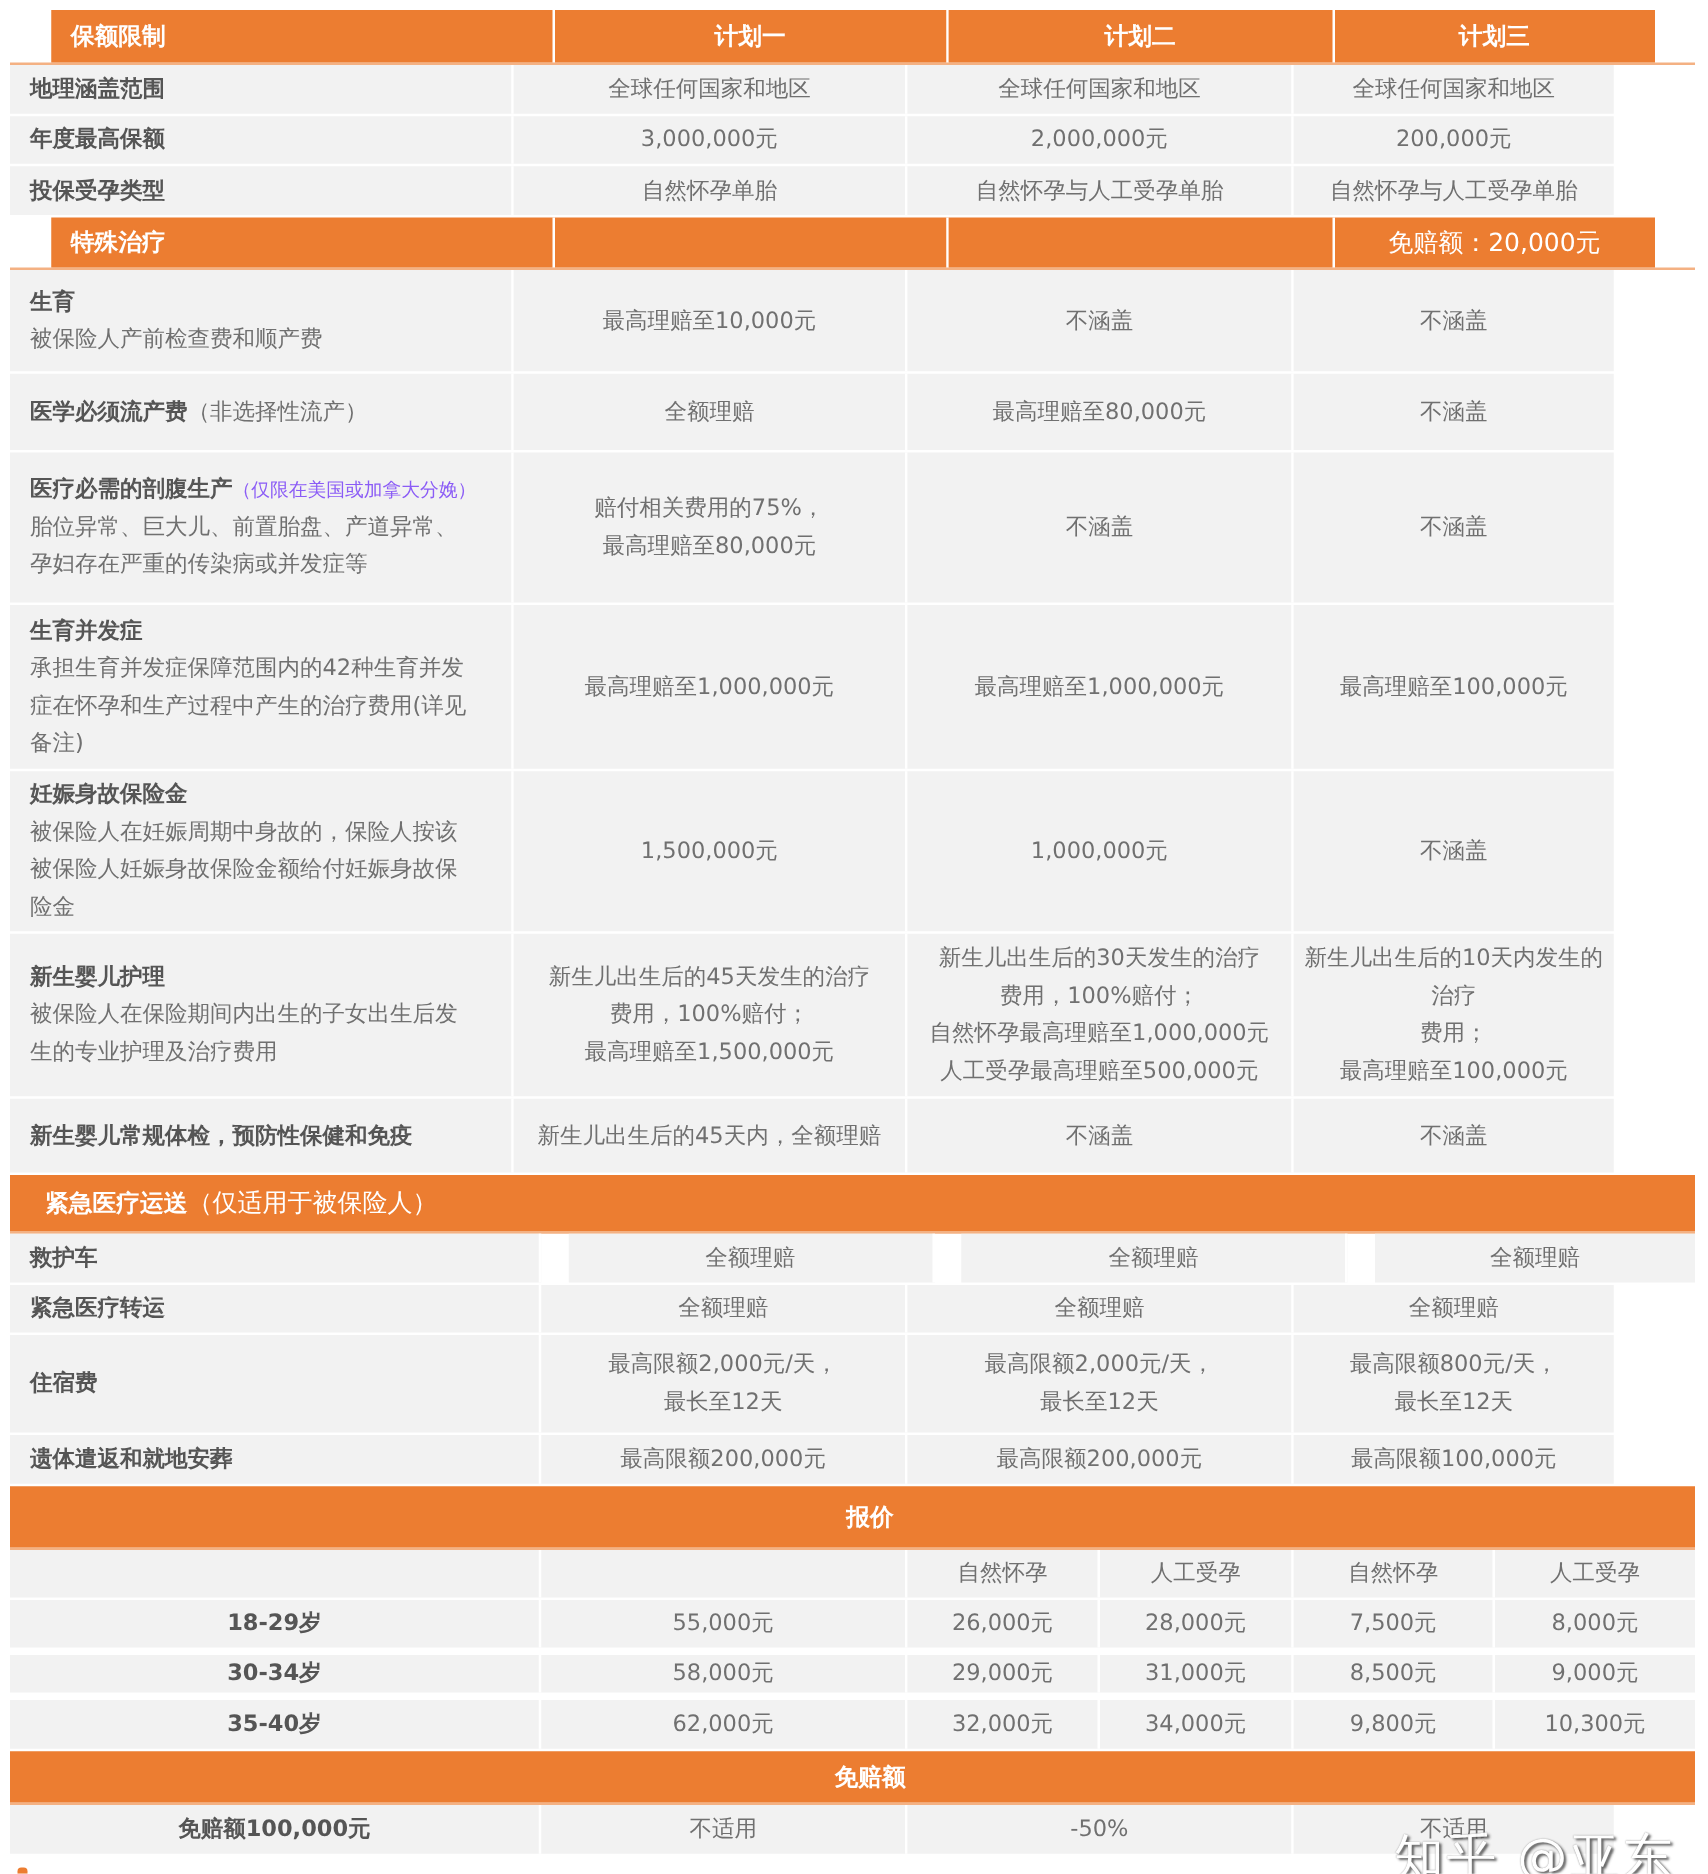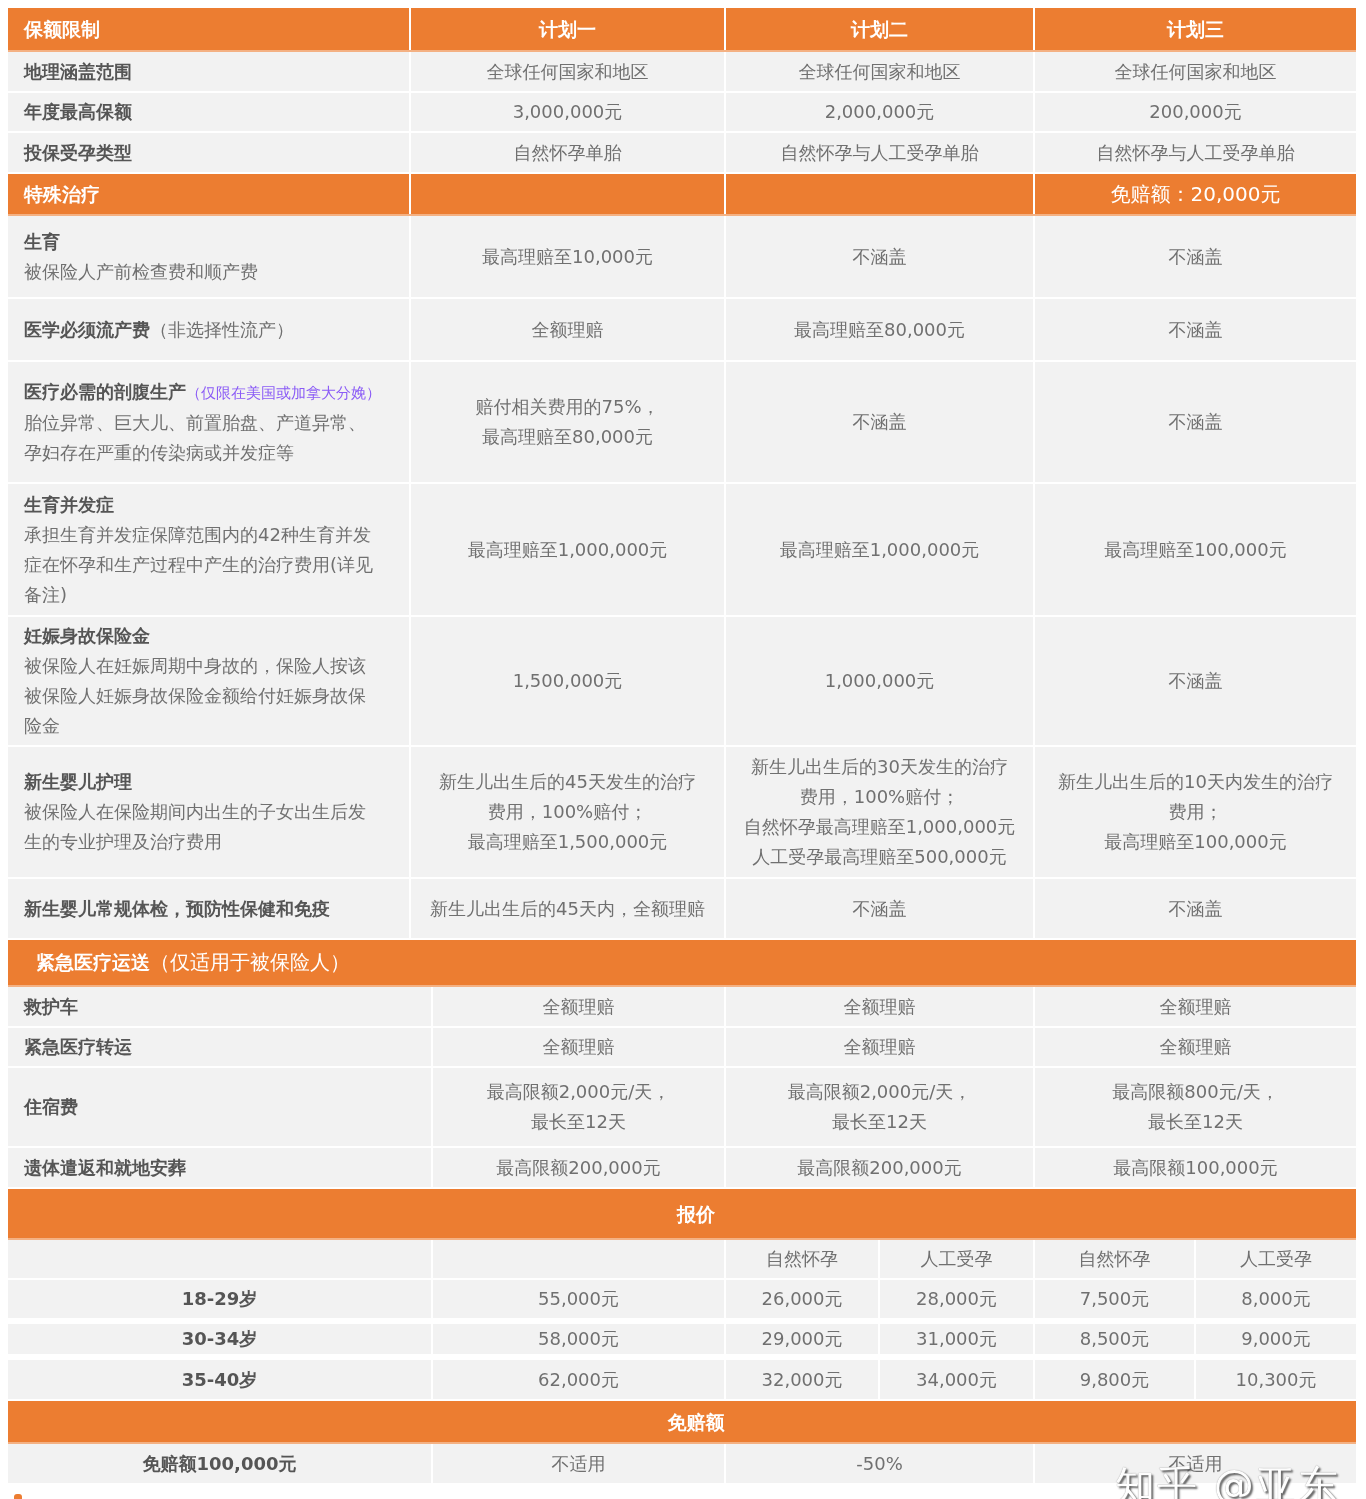--- a/index.html
+++ b/index.html
@@ -14,21 +14,21 @@
   .row.orange .cell { background:#ec7d31; color:#ffffff; }
   .row.orange { border-bottom:2px solid #f4b183;justify-content:center; }
   .lbl { justify-content:flex-start; text-align:left; padding-left:16px; flex-direction:column; align-items:flex-start; }
   .lbl.center { justify-content:center; }
   .b { font-weight:bold; color:#555555; }
   .orange .b, .orange .hb { color:#ffffff; font-weight:bold; }
   .hb { font-size:19px; font-weight:bold; }
   .sm { font-size:15px; font-weight:normal; color:#8b5cf6; }
   .desc { color:#707070; font-weight:normal; }
   .ml { display:flex; flex-direction:column; align-items:center; }
-  .c-l1 { width:403px; } .c-p1 { width:315px; } .c-p2 { width:309px; } .c-p3 { width:321px; }
+  .c-l1 { width:403px; } .c-p1 { width:315px; } .c-p2 { width:309px; } .c-p3 { width:256px; }
   .c-l2 { width:425px; } .c-q1 { width:293px; }
   .c-a { width:154px; } .c-b { width:155px; } .c-c { width:161px; } .c-d { width:160px; }
   .full { width:100%;padding-left:28px; }
   .watermark { position:absolute; left:1115px; top:1458px; font-size:40px; color:#ffffff;
                text-shadow:2px 2px 2px #555555, 0 0 1px #777; letter-spacing:2px;
                font-family:"DejaVu Sans",sans-serif; opacity:0.92; }
   .dot { position:absolute; left:14px; top:1494px; width:8px; height:5px; background:#ec7d31; border-radius:3px 3px 0 0; }
 </style>
 </head>
 <body>
@@ -126,21 +126,21 @@
       <span class="b">生育并发症</span>
       <span class="desc">承担生育并发症保障范围内的42种生育并发</span>
       <span class="desc">症在怀孕和生产过程中产生的治疗费用(详见</span>
       <span class="desc">备注)</span>
     </div>
     <div class="cell c-p1">最高理赔至1,000,000元</div>
     <div class="cell c-p2">最高理赔至1,000,000元</div>
     <div class="cell c-p3">最高理赔至100,000元</div>
   </div>
 
-  <div class="row body" style="height:130px;justify-content:flex-end;">
+  <div class="row body" style="height:130px;">
     <div class="cell lbl c-l1" style="justify-content:center;">
       <span class="b">妊娠身故保险金</span>
       <span class="desc">被保险人在妊娠周期中身故的，保险人按该</span>
       <span class="desc">被保险人妊娠身故保险金额给付妊娠身故保</span>
       <span class="desc">险金</span>
     </div>
     <div class="cell c-p1">1,500,000元</div>
     <div class="cell c-p2">1,000,000元</div>
     <div class="cell c-p3">不涵盖</div>
   </div>
@@ -183,21 +183,21 @@
     <div class="cell c-p2">不涵盖</div>
     <div class="cell c-p3">不涵盖</div>
   </div>
 
   <div class="row orange" style="height:47px;">
     <div class="cell lbl center full" style="border-right:none;">
       <div><span class="hb">紧急医疗运送</span><span style="font-size:20px;">（仅适用于被保险人）</span></div>
     </div>
   </div>
 
-  <div class="row body" style="height:41px;">
+  <div class="row body" style="height:41px;justify-content:space-between;">
     <div class="cell lbl center c-l2">
         <span class="b">救护车</span>
       </div>
     <div class="cell c-q1">全额理赔</div>
     <div class="cell c-p2">全额理赔</div>
     <div class="cell c-p3">全额理赔</div>
   </div>
   <div class="row body" style="height:40px;">
     <div class="cell lbl center c-l2">
         <span class="b">紧急医疗转运</span>

